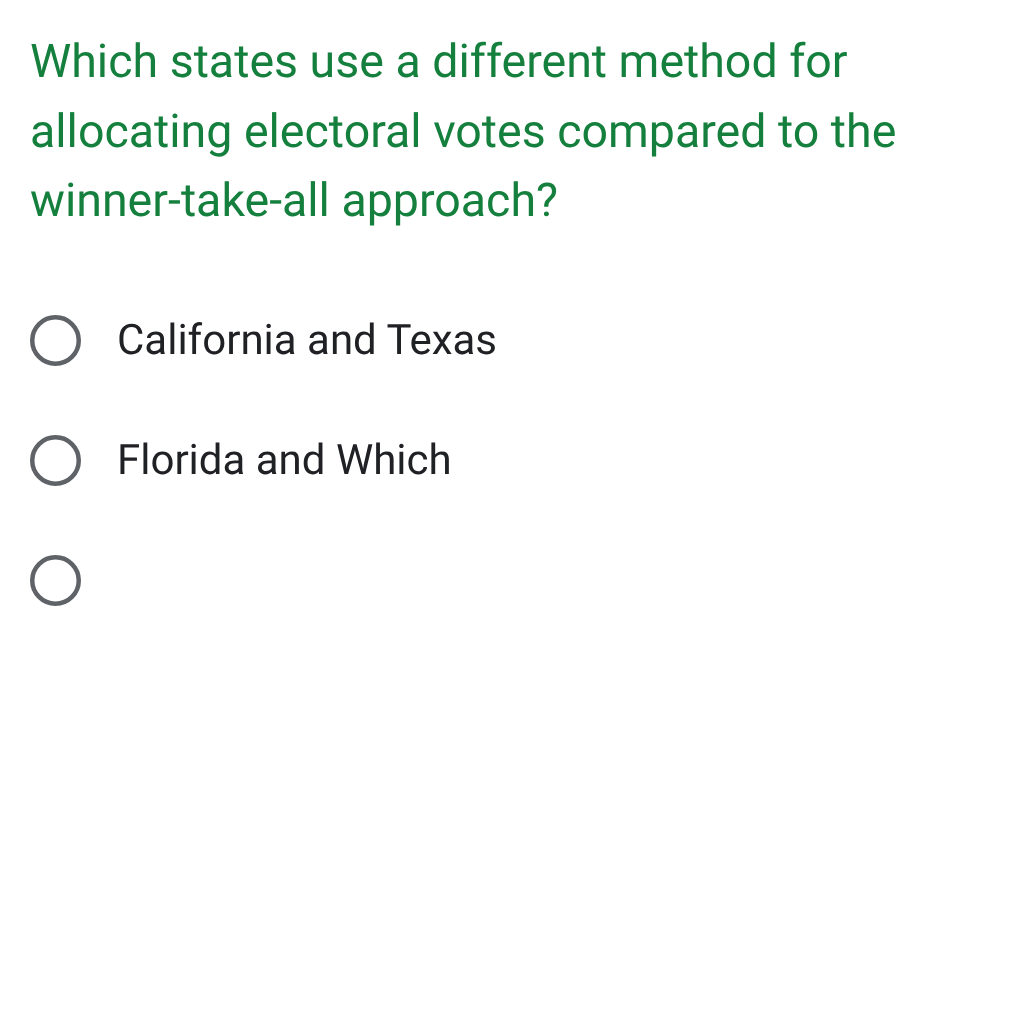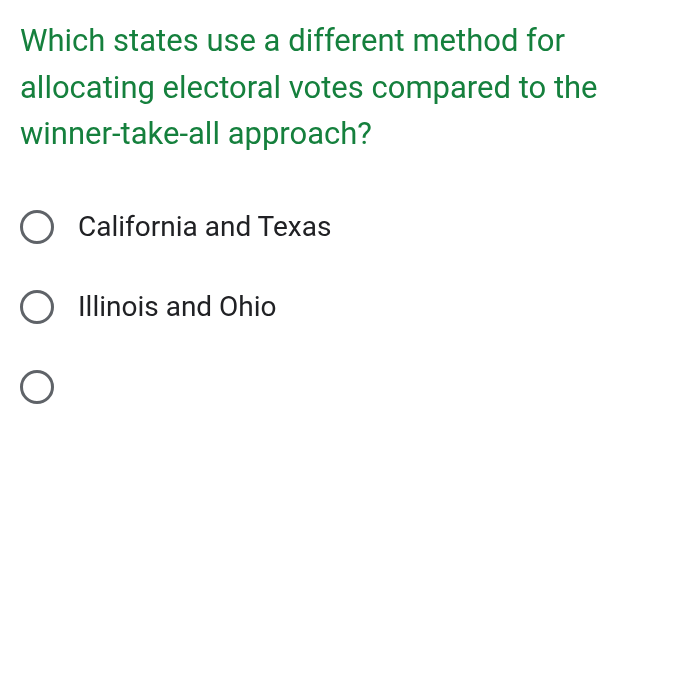--- a/index.html
+++ b/index.html
@@ -50,18 +50,18 @@
 
 <div class="question-text">Which states use a different method for allocating electoral votes compared to the winner-take-all approach?</div>
 
 <div class="options">
   <div class="option">
     <div class="radio-circle"></div>
     <div class="option-label">California and Texas</div>
   </div>
   <div class="option">
     <div class="radio-circle"></div>
-    <div class="option-label">Illinois and Ohio</div>
+    <div class="option-label">Florida and Which</div>
   </div>
   <div class="option">
     <div class="radio-circle"></div>
   </div>
 </div>
 
 </body></html>

